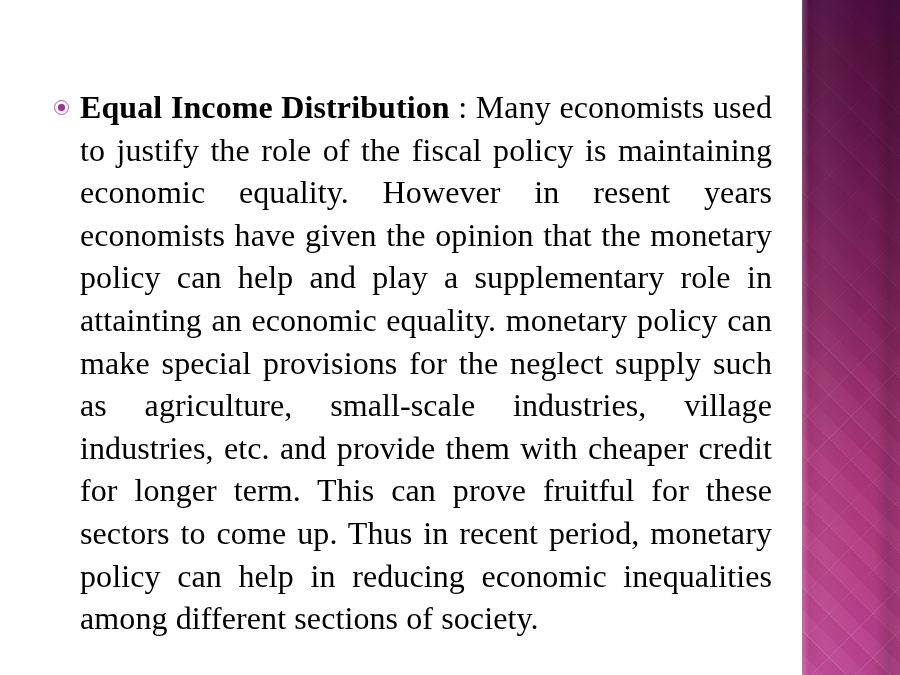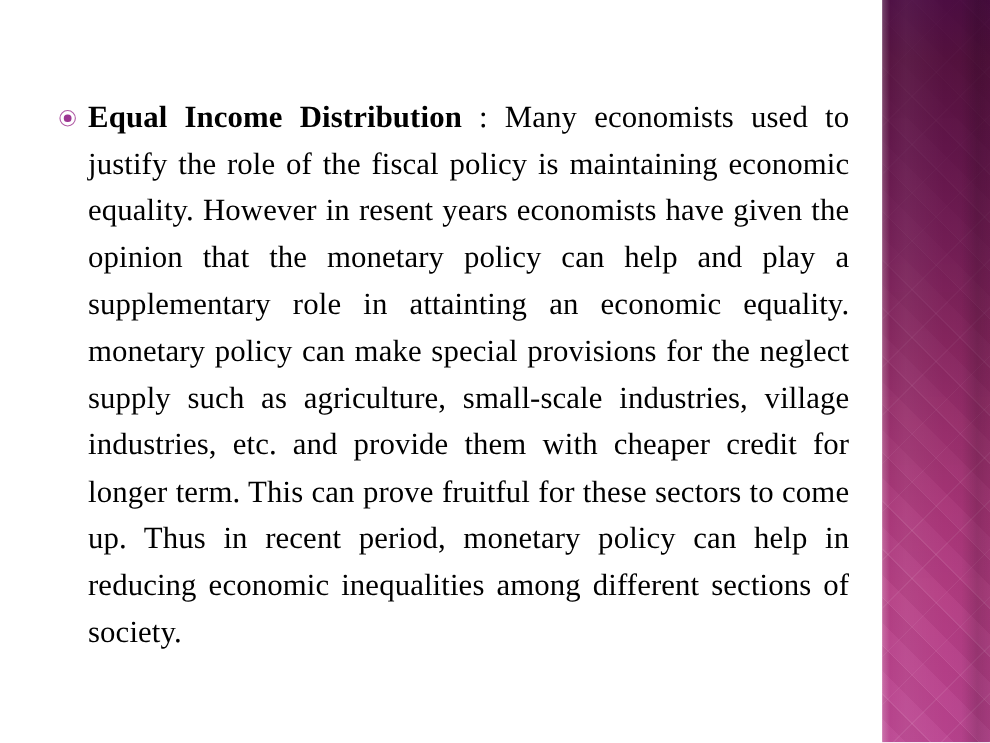--- a/index.html
+++ b/index.html
@@ -118,21 +118,21 @@
   .bullet-marker::after {
     content: "";
     width: 6.5px;
     height: 6.5px;
     border-radius: 50%;
     background: #9c3592;
   }
   .para {
     margin: 0;
     color: #000000;
-    font-size: 28px;
+    font-size: 32px;
     line-height: 42.6px;
     text-align: justify;
     text-justify: inter-word;
     letter-spacing: 0.1px;
   }
   .para .lead {
     font-weight: bold;
   }
 </style>
 </head>

